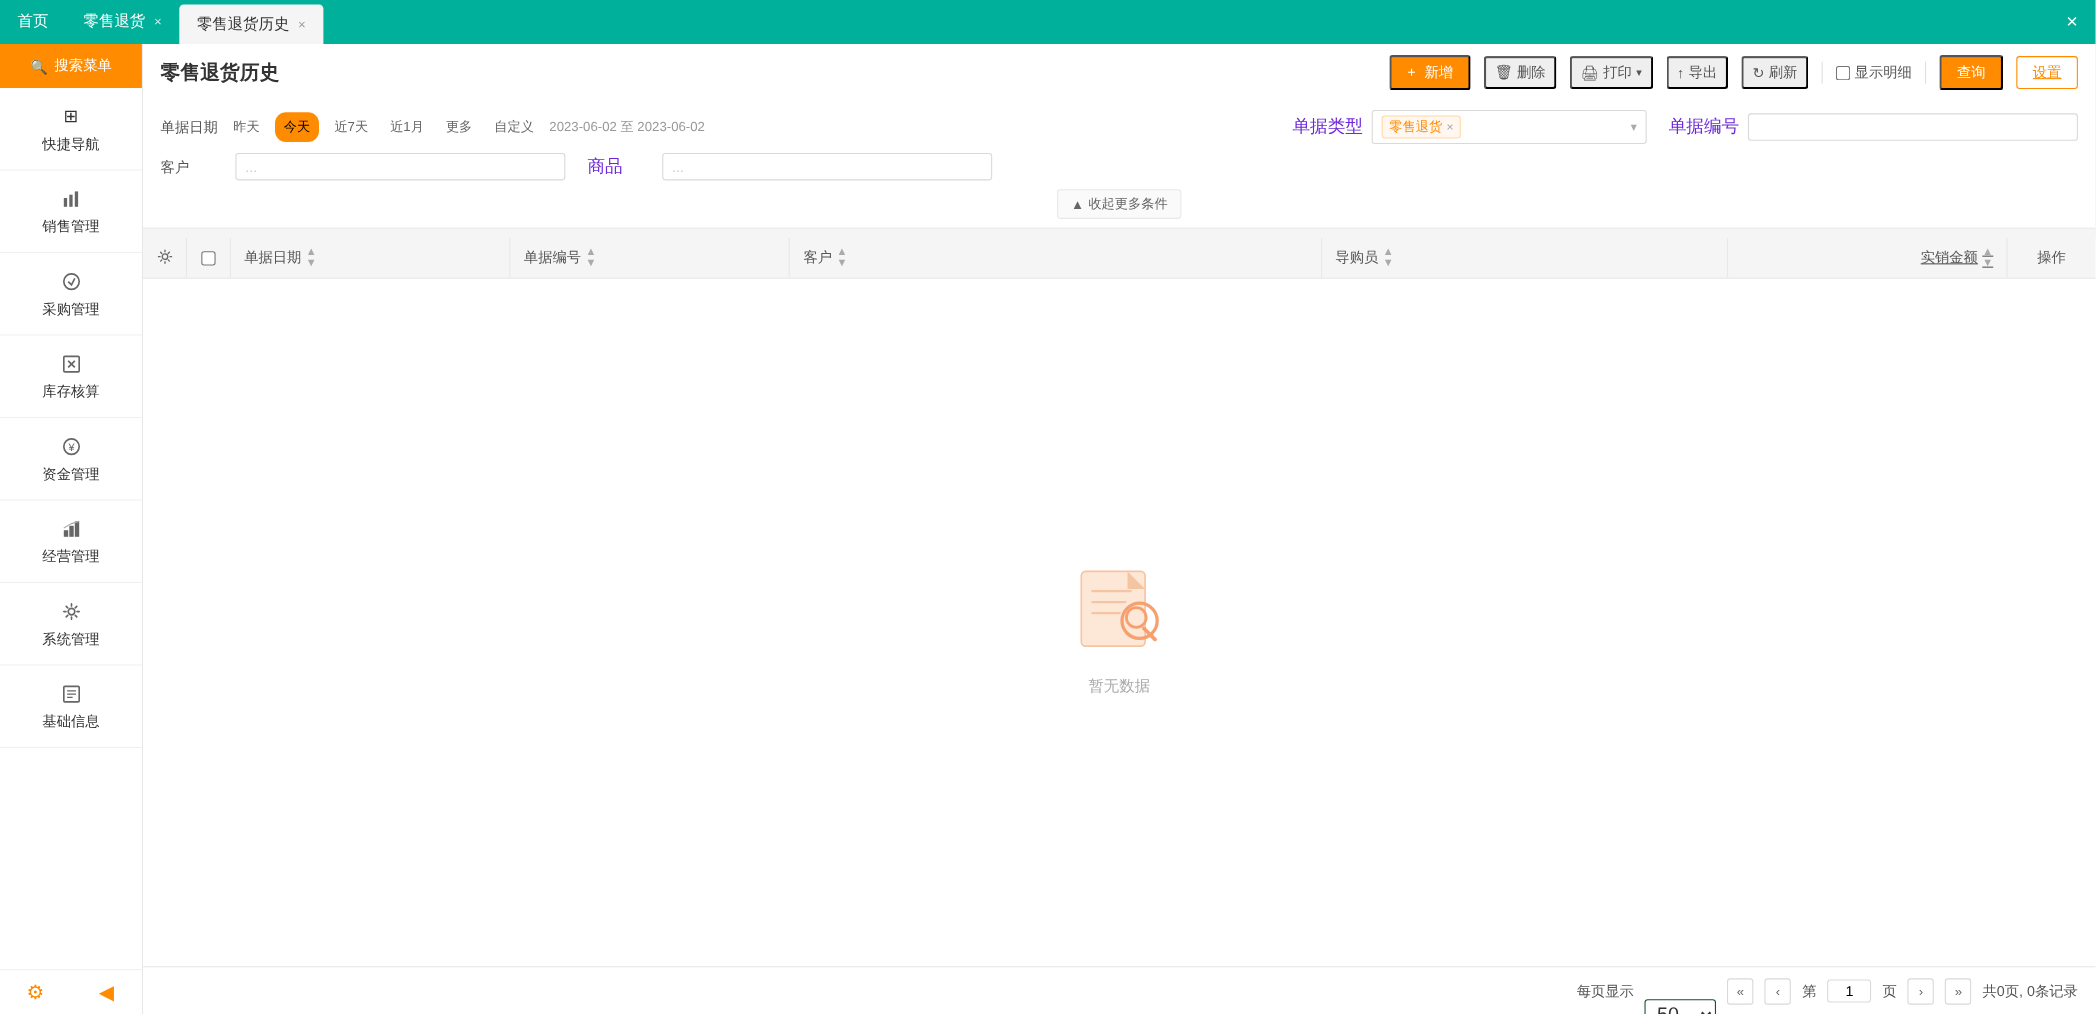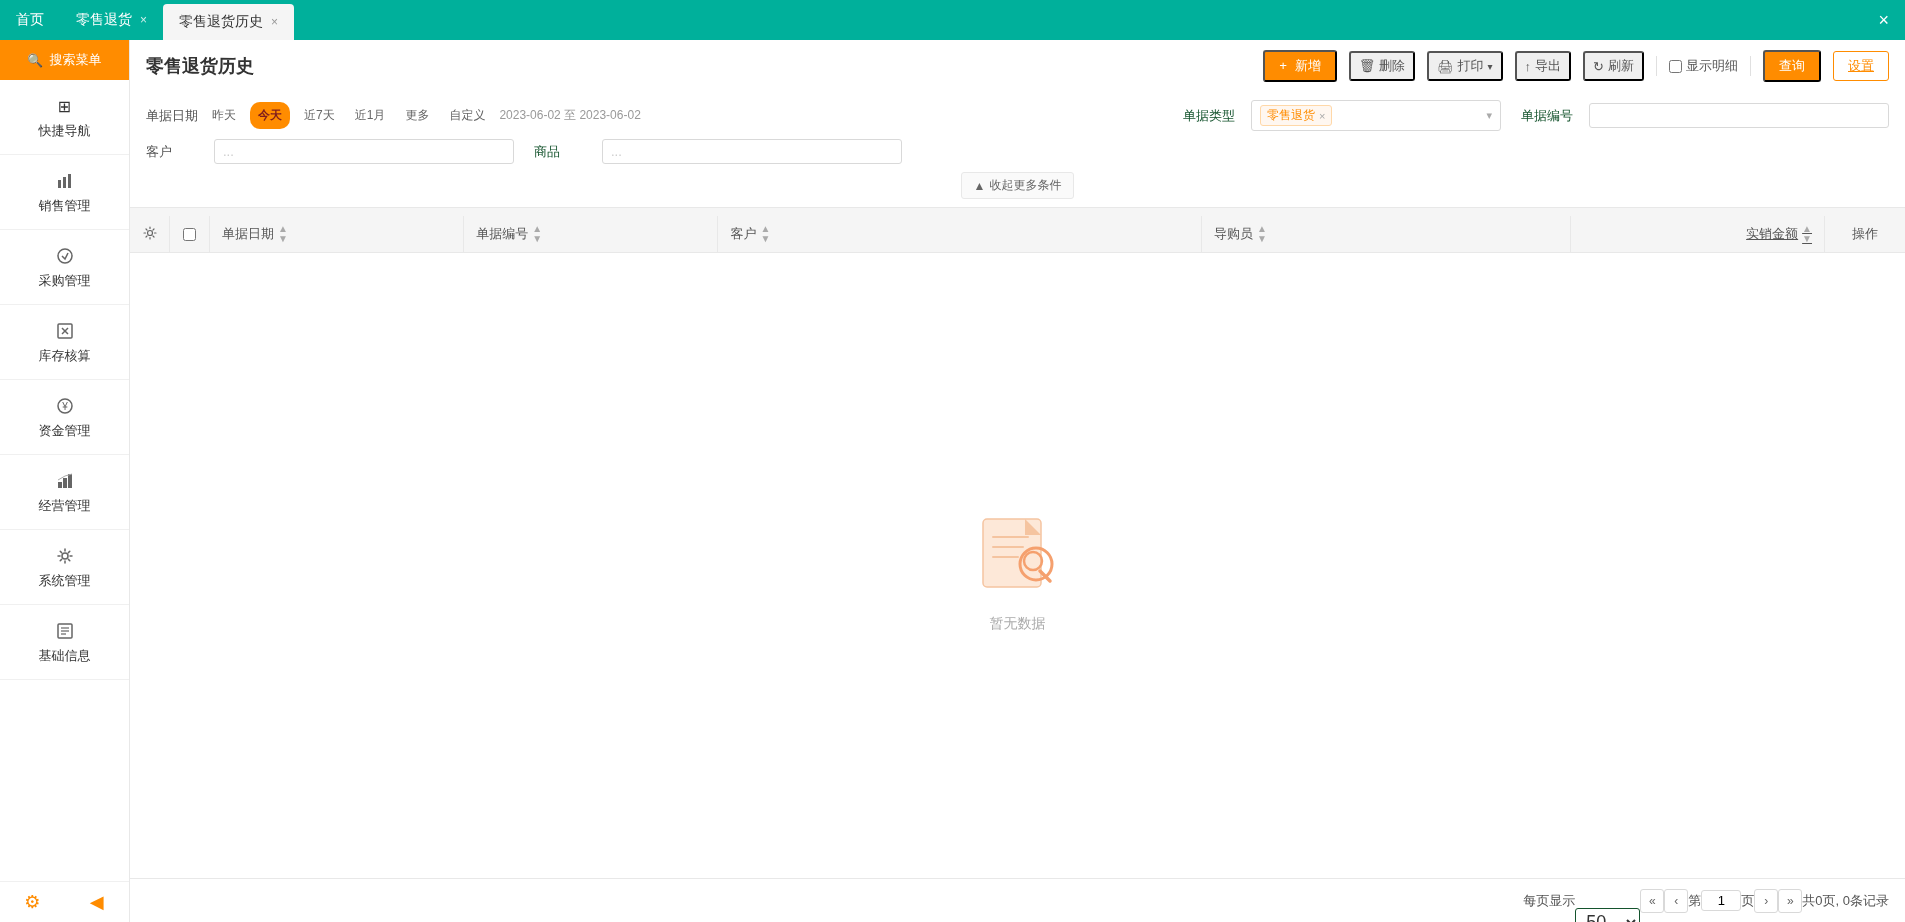--- a/index.html
+++ b/index.html
@@ -206,24 +206,23 @@
     }
     .date-btn {
       font-size: 12px;
       color: #666;
       cursor: pointer;
       padding: 2px 6px;
       border-radius: 3px;
     }
     .date-btn.active {
       background: #ff8c00;
-      color: #7f1d1d;
+      color: #000000;
       border-radius: 10px;
       padding: 5px 8px;
-      font-weight: bold;
     }
     .date-range {
       font-size: 12px;
       color: #999;
     }
     .filter-select {
       display: flex;
       align-items: center;
       border: 1px solid #d9d9d9;
       border-radius: 3px;
@@ -252,22 +251,22 @@
       border: 1px solid #d9d9d9;
       border-radius: 3px;
       padding: 4px 8px;
       font-size: 13px;
       color: #333;
       min-width: 260px;
       background: #fff;
       outline: none;
     }
     .filter-section-label {
-      font-size: 13px;
-      color: #14532d;
+      font-size: 16px;
+      color: #6d28d9;
       white-space: nowrap;
       min-width: 60px;
       margin-left: 20px;
     }
     .collapse-btn {
       display: flex;
       align-items: center;
       gap: 4px;
       font-size: 12px;
       color: #666;
@@ -336,20 +335,21 @@
     }
 
     
     .pagination {
       height: 44px;
       border-top: 1px solid #e8e8e8;
       display: flex;
       align-items: center;
       justify-content: flex-end;
       padding: 0 16px;
+      gap: 10px;
       font-size: 13px;
       color: #555;
       background: #fff;
     }
     .page-size-select {
       border: 1px solid #14532d;
       border-radius: 3px;
       padding: 2px 6px;
       font-size: 18px;
       color: #333;

